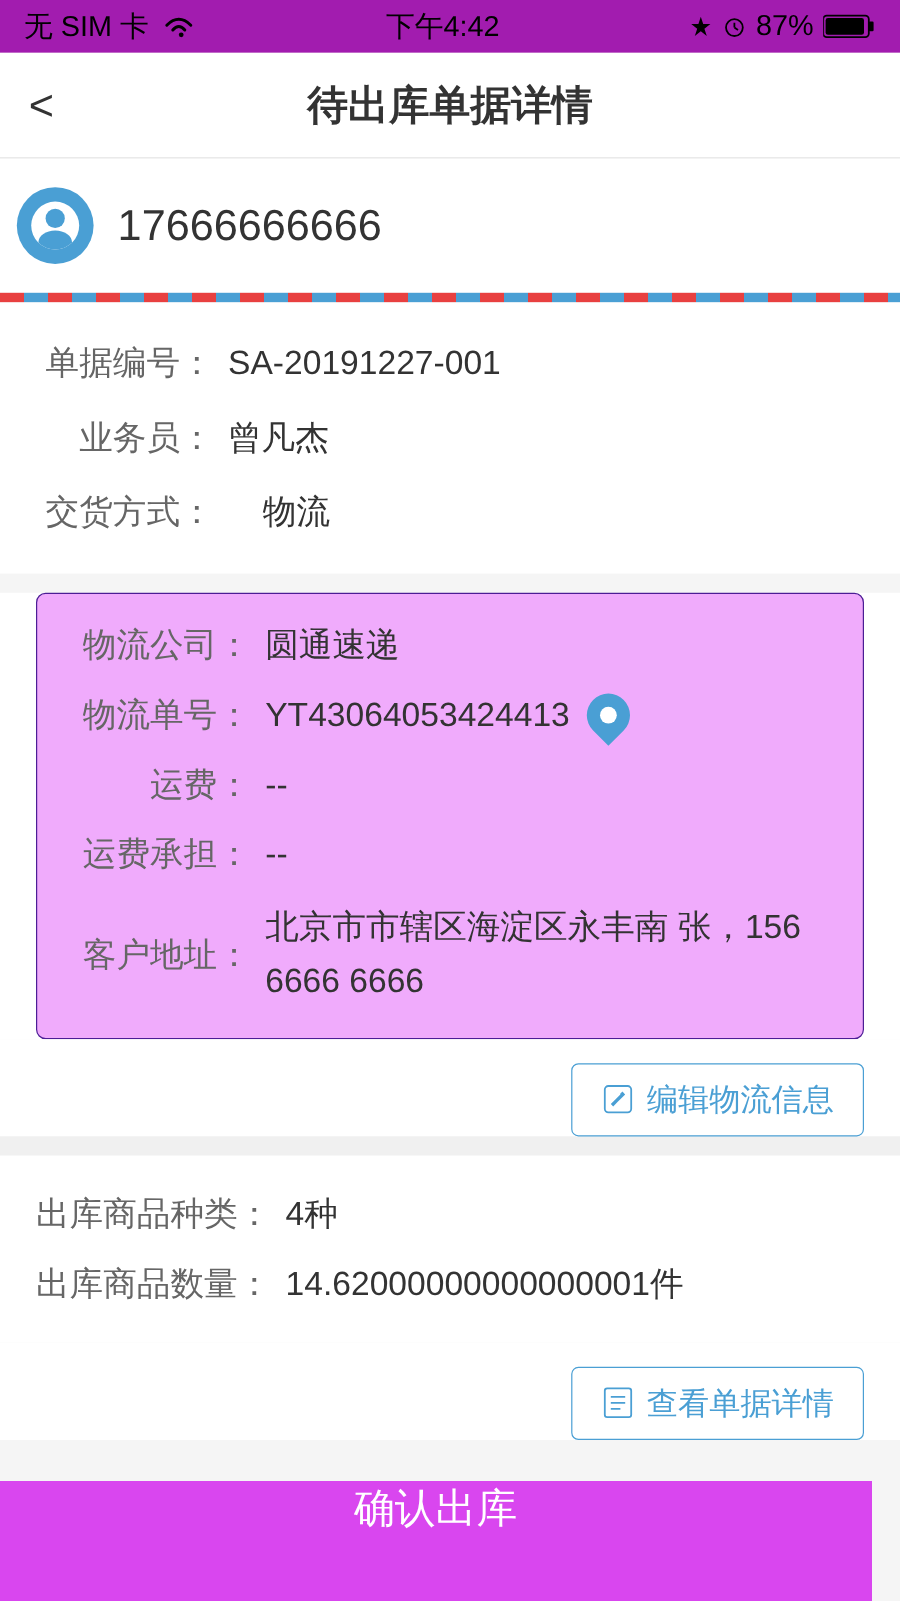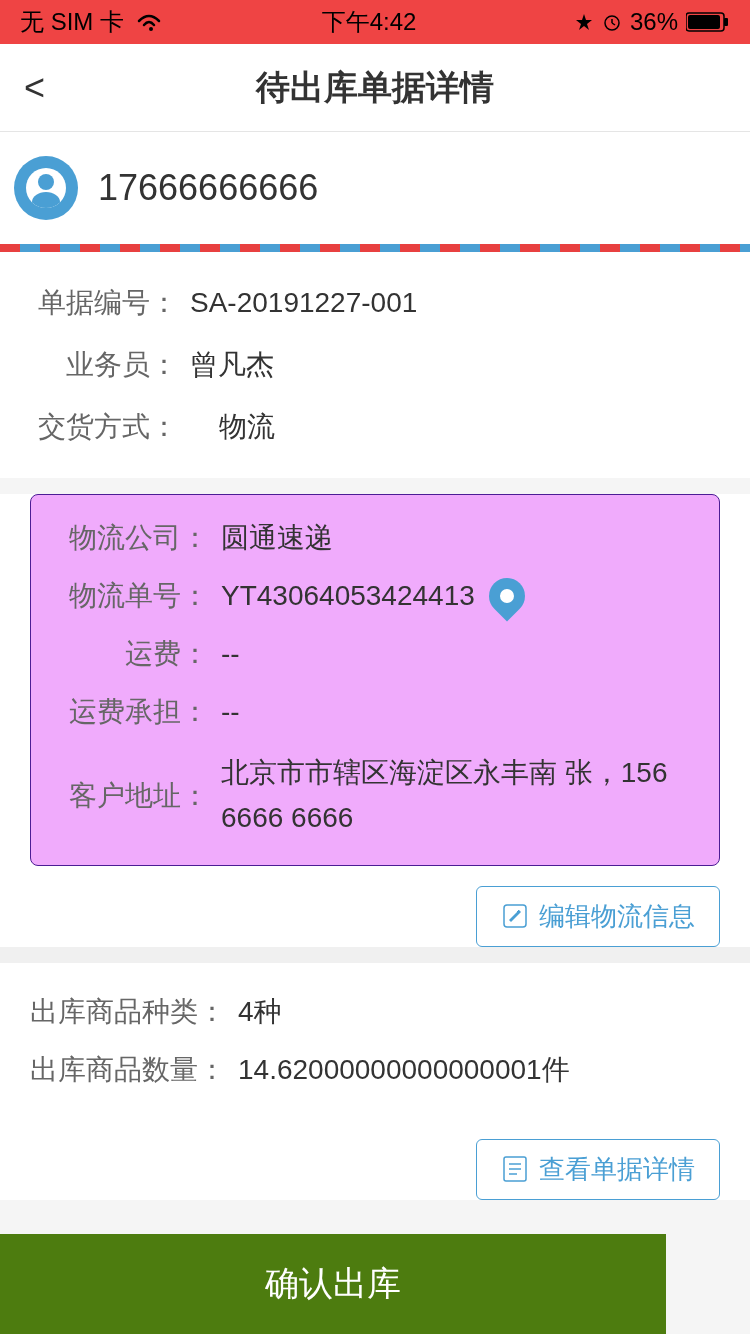--- a/index.html
+++ b/index.html
@@ -11,21 +11,21 @@
       font-family: -apple-system, "PingFang SC", "Helvetica Neue", sans-serif;
       font-size: 28px;
       color: #333;
       position: relative;
     }
 
     
     .status-bar {
       width: 100%;
       height: 44px;
-      background: #ef4444;
+      background: #a21caf;
       display: flex;
       align-items: center;
       justify-content: space-between;
       padding: 0 20px;
       font-size: 24px;
       color: #000;
     }
     .status-left { display: flex; align-items: center; gap: 10px; }
     .status-right { display: flex; align-items: center; gap: 8px; }
 
@@ -266,25 +266,24 @@
       background: #fff;
       cursor: pointer;
       margin-left: 26px;
     }
 
     
     .confirm-bar {
       position: fixed;
       bottom: 0;
       left: 0;
-      width: 666px;
+      width: 726px;
       height: 100px;
-      background: #4d7c0f;
-      display: flex;
-      align-items: center;
+      background: #d946ef;
+      display: flex;
       justify-content: center;
       cursor: pointer;
     }
     .confirm-text {
       color: #fff;
       font-size: 34px;
       font-weight: 500;
     }
   </style>
 </head>
@@ -304,21 +303,21 @@
   </div>
   <div class="status-right">
     <svg width="20" height="20" viewBox="0 0 20 20">
       <path d="M10 2 L12 8 L18 8 L13 12 L15 18 L10 14 L5 18 L7 12 L2 8 L8 8 Z" fill="#000"></path>
     </svg>
     <svg width="20" height="20" viewBox="0 0 20 20">
       <circle cx="10" cy="11" r="7" stroke="#000" stroke-width="1.5" fill="none"></circle>
       <line x1="10" y1="7" x2="10" y2="11" stroke="#000" stroke-width="1.5"></line>
       <line x1="10" y1="11" x2="13" y2="13" stroke="#000" stroke-width="1.5"></line>
     </svg>
-    <span>36%</span>
+    <span>87%</span>
     <svg width="44" height="22" viewBox="0 0 44 22">
       <rect x="0" y="2" width="38" height="18" rx="3" stroke="#000" stroke-width="1.5" fill="none"></rect>
       <rect x="38" y="7" width="4" height="8" rx="1" fill="#000"></rect>
       <rect x="2" y="4" width="32" height="14" rx="2" fill="#000"></rect>
     </svg>
   </div>
 </div>
 
 <div class="nav-bar">
   <div class="nav-back">&lt;</div>

